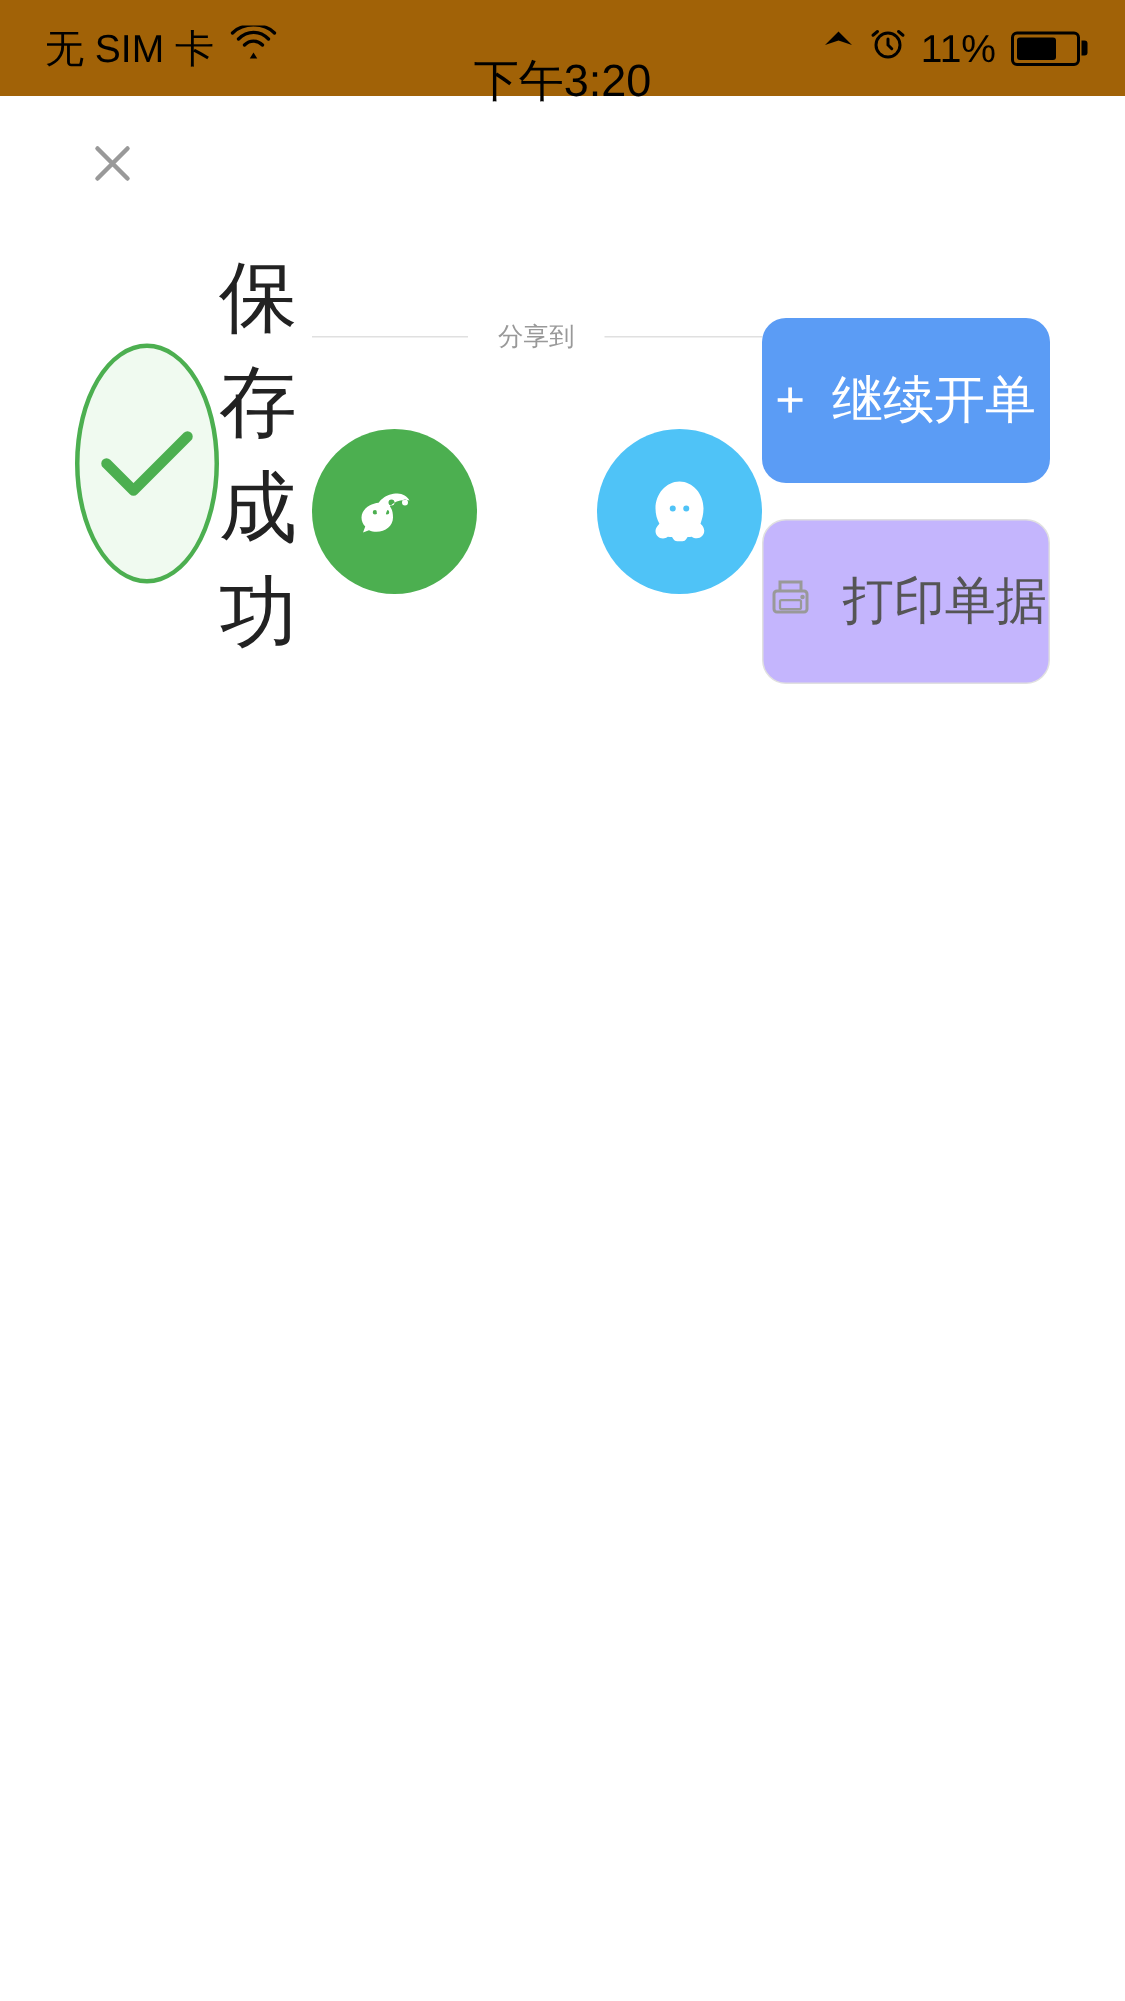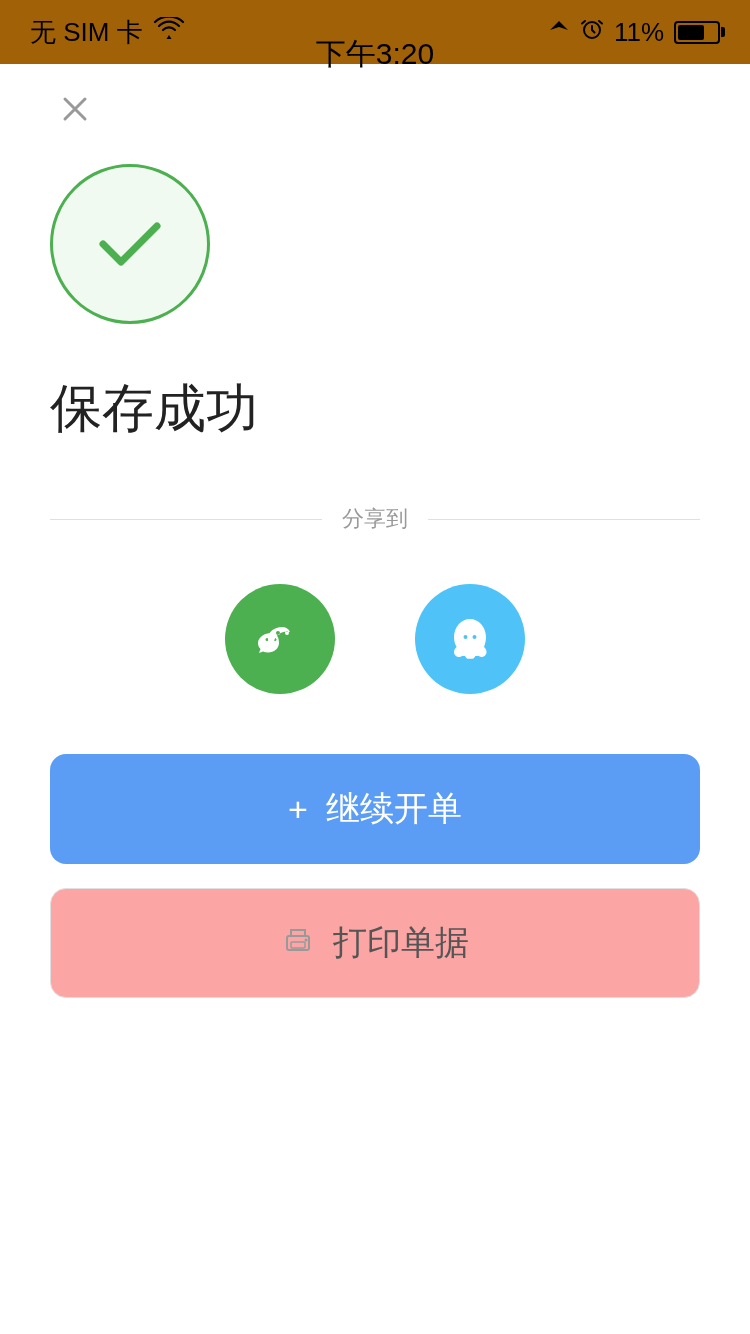--- a/index.html
+++ b/index.html
@@ -107,22 +107,22 @@
     }
 
     .close-icon-svg {
       width: 36px;
       height: 36px;
     }
 
     
     .success-section {
       display: flex;
-      flex-direction: column;
-      align-items: flex-start;
+      flex-direction: row;
+      align-items: center;
       padding-top: 80px;
     }
 
     .success-circle {
       width: 160px;
       height: 160px;
       border-radius: 50%;
       border: 3px solid #4CAF50;
       background: #f0faf0;
       display: flex;
@@ -156,21 +156,21 @@
       margin-bottom: 50px;
     }
 
     .divider-line {
       flex: 1;
       height: 1px;
       background: #e0e0e0;
     }
 
     .share-label {
-      font-size: 22px;
+      font-size: 17px;
       color: #999;
       white-space: nowrap;
     }
 
     .share-icons {
       display: flex;
       justify-content: center;
       gap: 80px;
     }
 
@@ -215,21 +215,21 @@
       border: none;
       outline: none;
     }
 
     .action-btn-primary {
       background: #5B9CF5;
       color: #ffffff;
     }
 
     .action-btn-secondary {
-      background: #fca5a5;
+      background: #c4b5fd;
       color: #555;
       border: 1px solid #e0e0e0;
     }
 
     .btn-icon {
       font-size: 34px;
     }
   </style>
 </head>
 <body>

